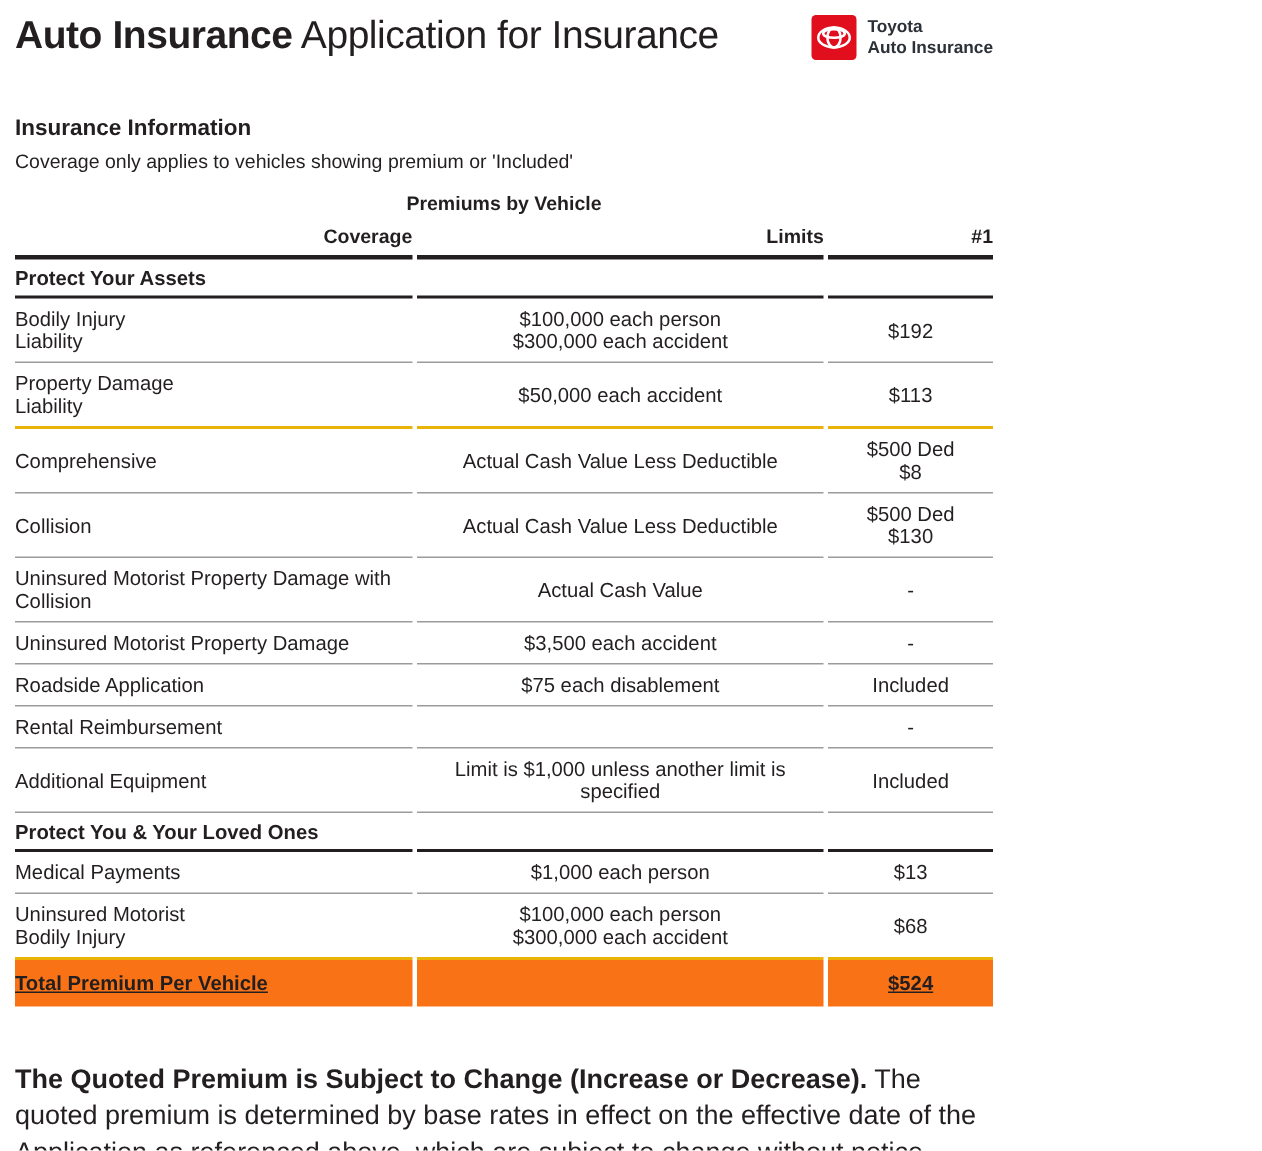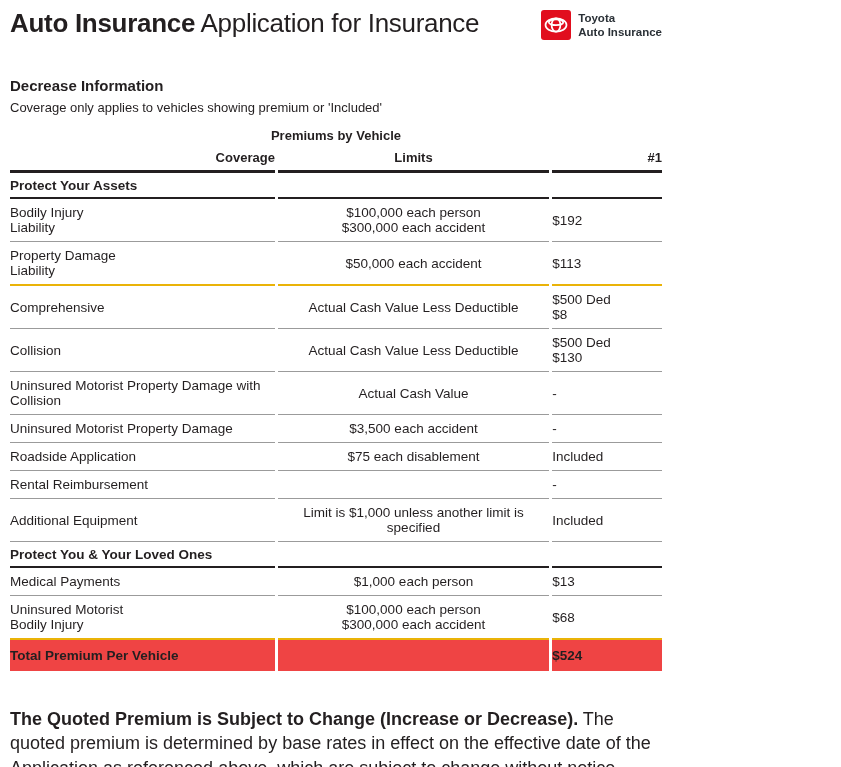--- a/index.html
+++ b/index.html
@@ -33,32 +33,32 @@
     width: calc(100% + 6px); margin-left: -3px;
     border-collapse: separate; border-spacing: 3px 0;
     font-size: 13.5px; table-layout: fixed;
   }
   col.c-coverage { width: 41%; }
   col.c-limits   { width: 42%; }
   col.c-premium  { width: 17%; }
 
   th { font-weight: 700; padding: 2px 0 5px 0; border-bottom: 3px solid #231f20; font-size: 13px; }
   th.h-coverage { text-align: right; }
-  th.h-limits   { text-align: center; }
+  th.h-limits   { text-align: right; }
   th.h-premium  { text-align: right; }
 
   td { vertical-align: middle; padding: 6px 0; }
   td.coverage-cell { text-align: left;  white-space: pre-line; }
   td.limits-cell   { text-align: center; white-space: pre-line; }
-  td.premium-cell  { text-align: left; white-space: pre-line; }
+  td.premium-cell  { text-align: center; white-space: pre-line; }
 
   tr.section-row td { font-weight: 700; border-bottom: 2px solid #231f20; padding: 5px 0 4px 0; margin-left: 28px; }
   tr.data-row td    { border-bottom: 1px solid #9b9b9b; }
   tr.thick-bottom td{ border-bottom: 2px solid #eab308; }
-  tr.total-row td   { background: #ef4444; font-weight: 700; border-bottom: none; padding: 8px 0; }
+  tr.total-row td   { background: #f97316; font-weight: 700; border-bottom: none; padding: 8px 0; text-decoration: underline; }
 
   
   .footer-note { margin-top: 36px; font-size: 18px; line-height: 1.36; padding-right: 6px; }
   .footer-note .bold { font-weight: 700; }
 </style>
 </head>
 <body>
 
 <div class="page">
 
@@ -72,21 +72,21 @@
           <ellipse cx="12" cy="9.3" rx="7.2" ry="2.9" fill="none" stroke="#ffffff" stroke-width="1.7"></ellipse>
         </svg>
       </div>
       <div class="logo-text">
         <div>Toyota</div>
         <div>Auto Insurance</div>
       </div>
     </div>
   </div>
 
-  <div class="section-heading">Decrease Information</div>
+  <div class="section-heading">Insurance Information</div>
   <div class="subtitle">Coverage only applies to vehicles showing premium or 'Included'</div>
   <div class="pbv">Premiums by Vehicle</div>
 
   <table class="coverage-table">
     <colgroup>
         <col class="c-coverage">
         <col class="c-limits">
         <col class="c-premium">
       </colgroup>
     <thead>

